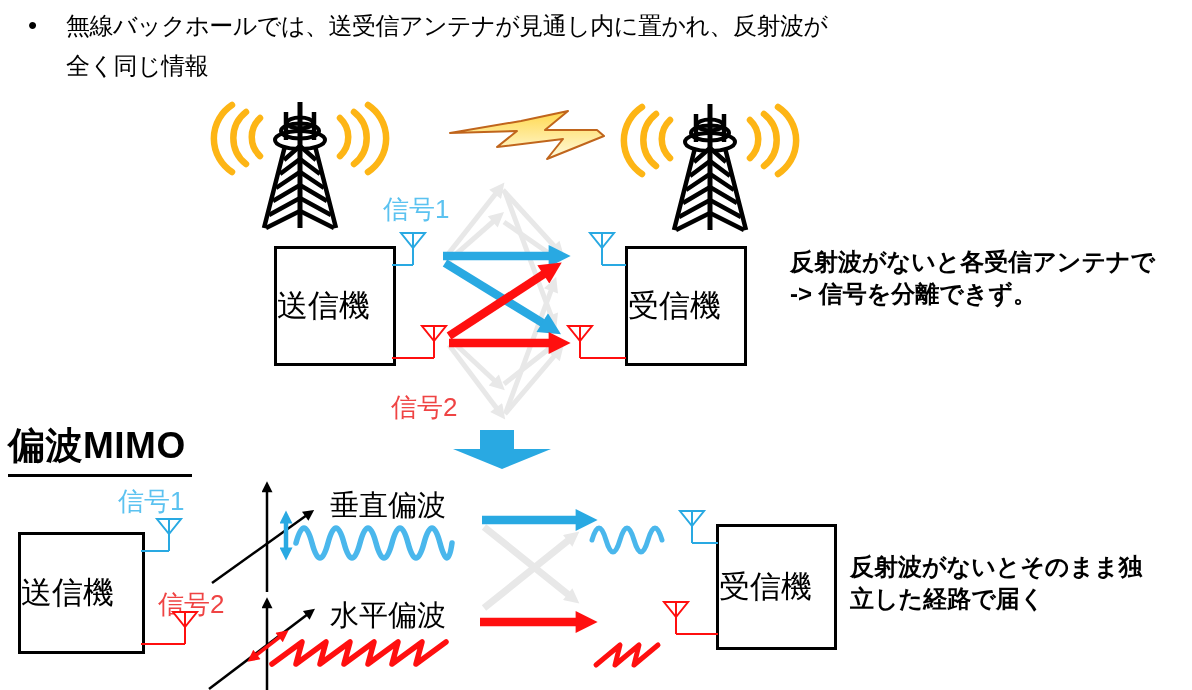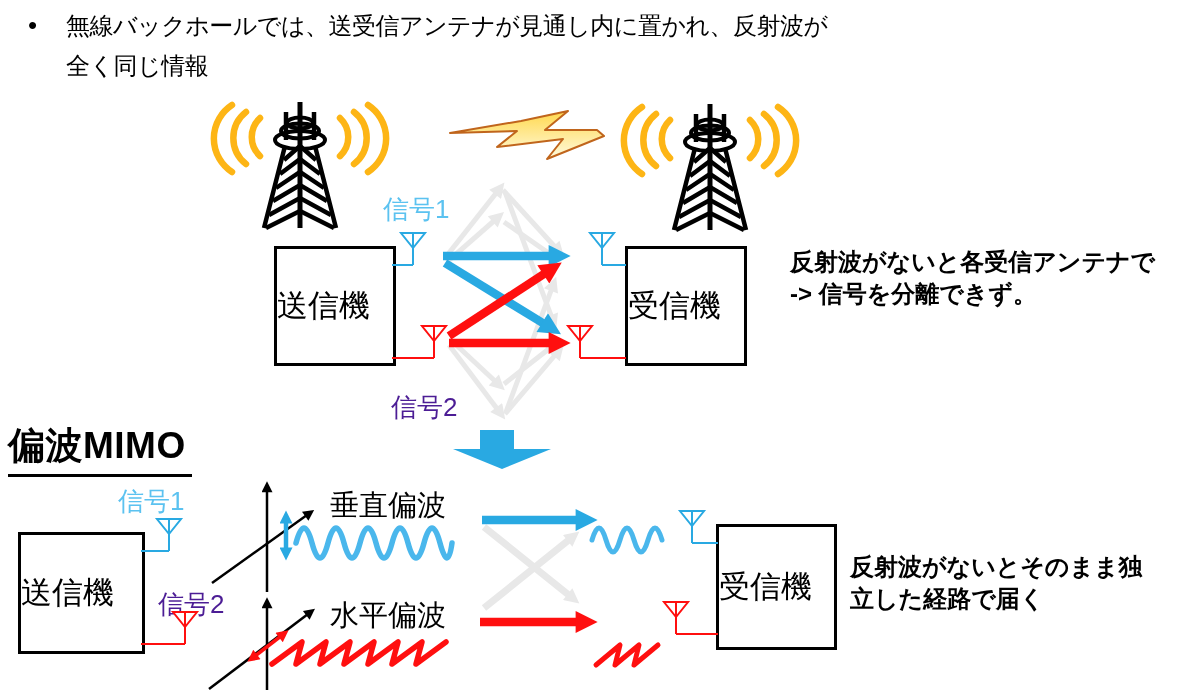--- a/index.html
+++ b/index.html
@@ -10,21 +10,21 @@
   .bullet{position:absolute;left:28px;top:4px;font-size:26px;}
   .intro-lines{margin-left:66px;font-size:24px;line-height:40px;letter-spacing:-0.5px;}
   .box{position:absolute;border:3px solid #000;background:#fff;display:flex;
        align-items:center;justify-content:flex-start;font-size:31px;}
   #tx1{left:274px;top:246px;width:116px;height:114px;}
   #rx1{left:625px;top:246px;width:116px;height:114px;}
   #tx2{left:18px;top:532px;width:121px;height:116px;}
   #rx2{left:716px;top:524px;width:115px;height:120px;}
   .lbl{position:absolute;font-size:26px;}
   .lbl-blue{color:#5BC2F0;}
-  .lbl-red{color:#4c1d95;}
+  .lbl-red{color:#ef4444;}
   .note{position:absolute;font-weight:700;font-size:24px;line-height:32px;white-space:nowrap;}
   #note1{left:790px;top:246px;}
   #note2{left:850px;top:551px;}
   #heading{position:absolute;left:8px;top:421px;font-size:37px;font-weight:800;
            border-bottom:3px solid #000;padding:0 6px 3px 0;letter-spacing:0.5px;}
   .pol{position:absolute;font-size:29px;}
   #pol-v{left:330px;top:486px;}
   #pol-h{left:330px;top:596px;}
 </style>
 </head>

